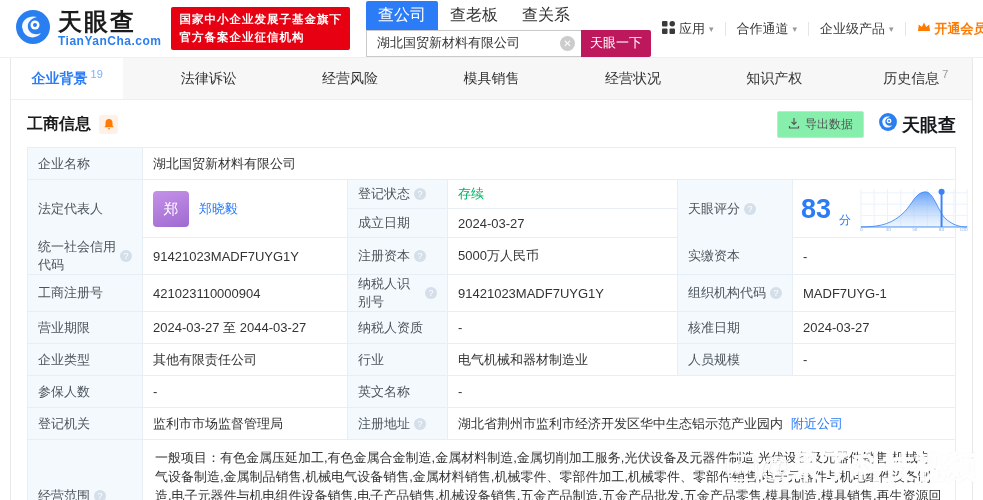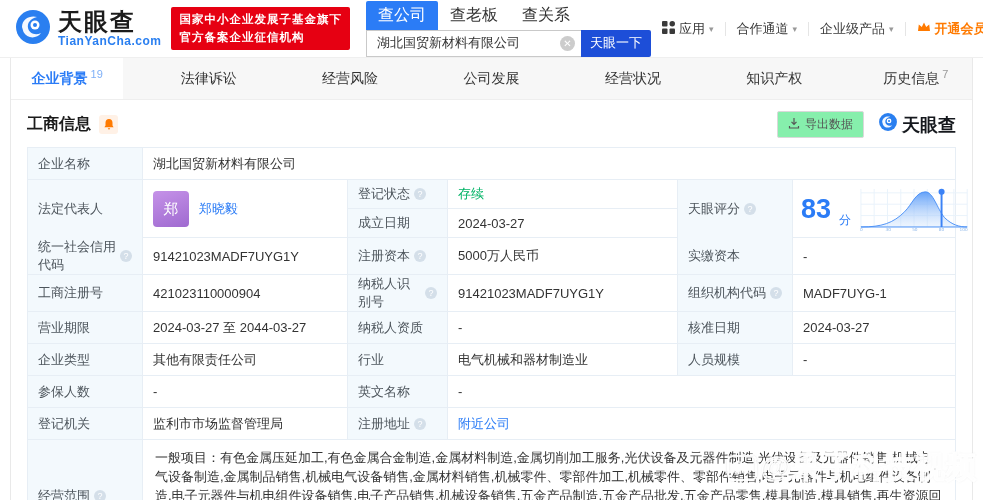--- a/index.html
+++ b/index.html
@@ -16,21 +16,21 @@
     padding:4px 8px; line-height:1.55; letter-spacing:1px; border-radius:2px; white-space:nowrap;}
   .search { margin-left:16px; width:338px; }
   .stabs { display:flex; font-size:16px;text-align:center; }
   .stab { padding:4px 12px; cursor:pointer; color:#333; }
   .stab.active { background:#2b7cf6; color:#fff; border-radius:2px 2px 0 0; }
   .sbox { display:flex; height:27px; position:relative; }
   .sbox input { flex:1; border:1px solid #c9c9c9; border-right:none; padding:0 28px 0 10px;
     font-size:13px; color:#333; outline:none; font-family:inherit; }
   .clear-x { position:absolute; right:76px; top:6px; width:15px; height:15px; border-radius:50%;
     background:#ccc; color:#fff; font-size:10px; line-height:15px; text-align:center; cursor:pointer; }
-  .sbtn { width:70px; background:#1d4ed8; color:#fff; border:none; font-size:13px; cursor:pointer;
+  .sbtn { width:70px; background:#be185d; color:#fff; border:none; font-size:13px; cursor:pointer;
     border-radius:0 2px 2px 0; font-family:inherit; }
   .nav { margin-left:auto; display:flex; align-items:center; font-size:13px; color:#3a3a3a; }
   .nitem { display:flex; align-items:center; gap:4px; padding:0 11px; cursor:pointer; white-space:nowrap; }
   .nsep { width:1px; height:14px; background:#e5e5e5; }
   .caret { font-size:9px; color:#999; }
   .vip { color:#ff7a00; font-weight:700; }
   .vip .caret { color:#ff7a00; }
 
   
   .card { margin:0 10px; border:1px solid #e9e9e9; border-top:none; background:#fff; }
@@ -182,21 +182,21 @@
       <span>企业背景</span>
         <span class="tcount">19</span>
     </div>
     <div class="tab">
       <span>法律诉讼</span>
     </div>
     <div class="tab">
       <span>经营风险</span>
     </div>
     <div class="tab">
-      <span>公司发展</span>
+      <span>模具销售</span>
     </div>
     <div class="tab">
       <span>经营状况</span>
     </div>
     <div class="tab">
       <span>知识产权</span>
     </div>
     <div class="tab">
       <span>历史信息</span>
         <span class="tcount">7</span>
@@ -362,20 +362,21 @@
     </div>
 
     <div class="trow">
       <div class="cell lblc c-l1">登记机关</div>
       <div class="cell c-v1">监利市市场监督管理局</div>
       <div class="cell lblc c-l2">
         <span>注册地址</span>
           <span class="q"></span>
       </div>
       <div class="cell c-fx addr">
+        <span>湖北省荆州市监利市经济开发区华中生态铝示范产业园内</span>
         <a class="link">附近公司</a>
       </div>
     </div>
 
     <div class="trow">
       <div class="cell lblc c-l1">
         <span>经营范围</span>
           <span class="q"></span>
       </div>
       <div class="cell c-fx scopeval">一般项目：有色金属压延加工,有色金属合金制造,金属材料制造,金属切削加工服务,光伏设备及元器件制造,光伏设备及元器件销售,机械电气设备制造,金属制品销售,机械电气设备销售,金属材料销售,机械零件、零部件加工,机械零件、零部件销售,电子元器件与机电组件设备制造,电子元器件与机电组件设备销售,电子产品销售,机械设备销售,五金产品制造,五金产品批发,五金产品零售,模具制造,模具销售,再生资源回收（除生产性废旧金属）,再生资源加工,再生资源销售,普通货物仓储服务,货物进出口,技术进出口。（除许可业务外，可自主依法经营法律法规非禁止或限制的项目）</div>

